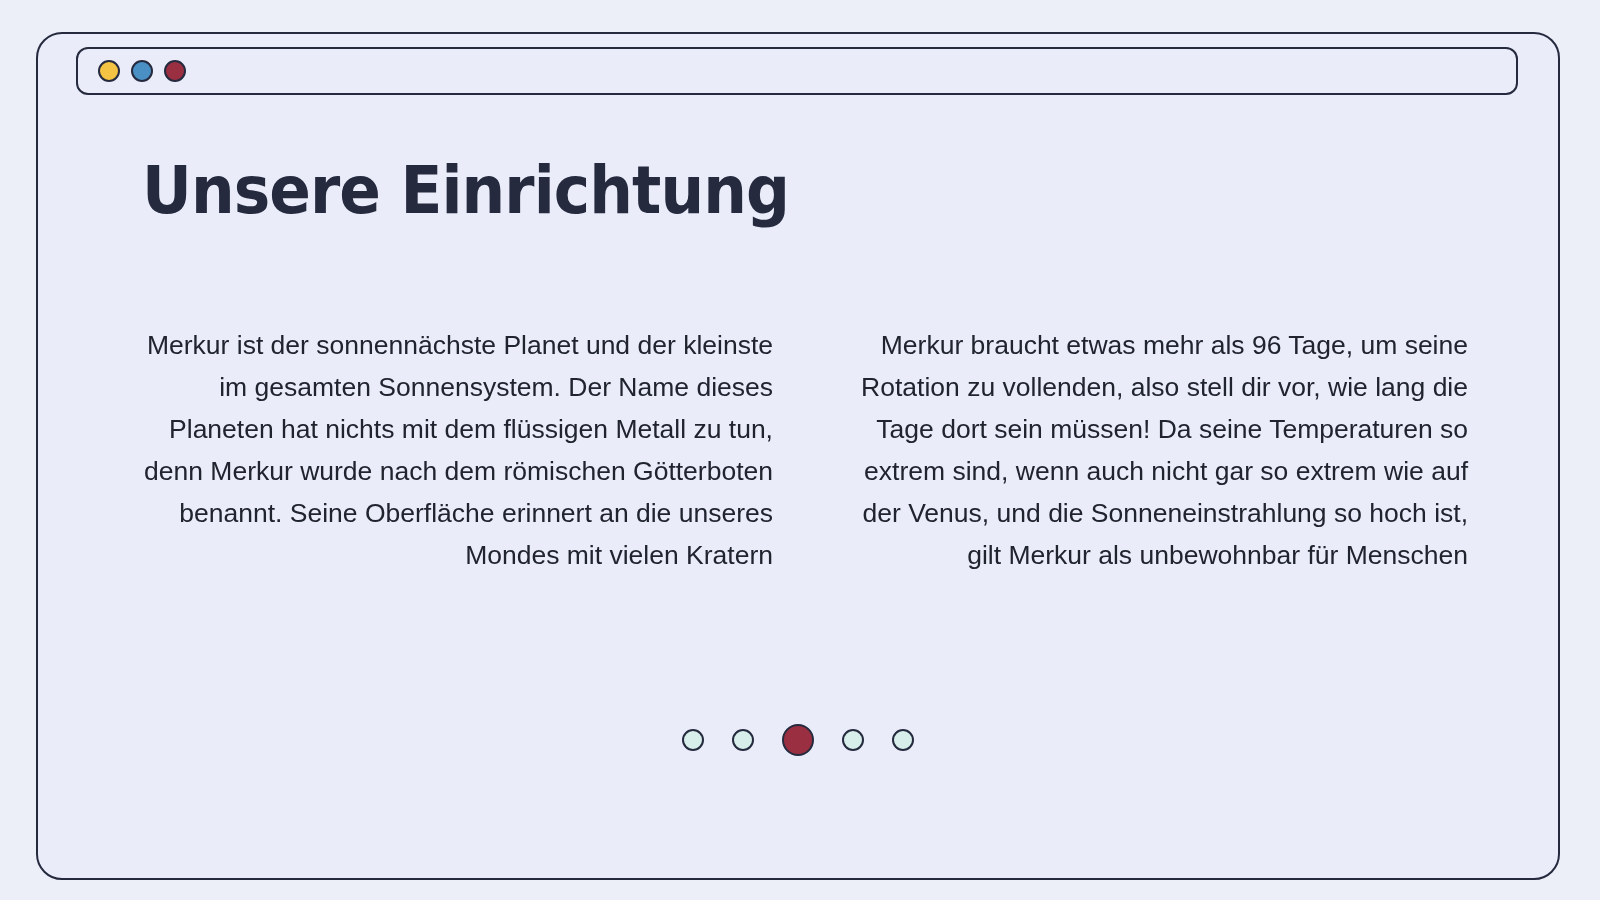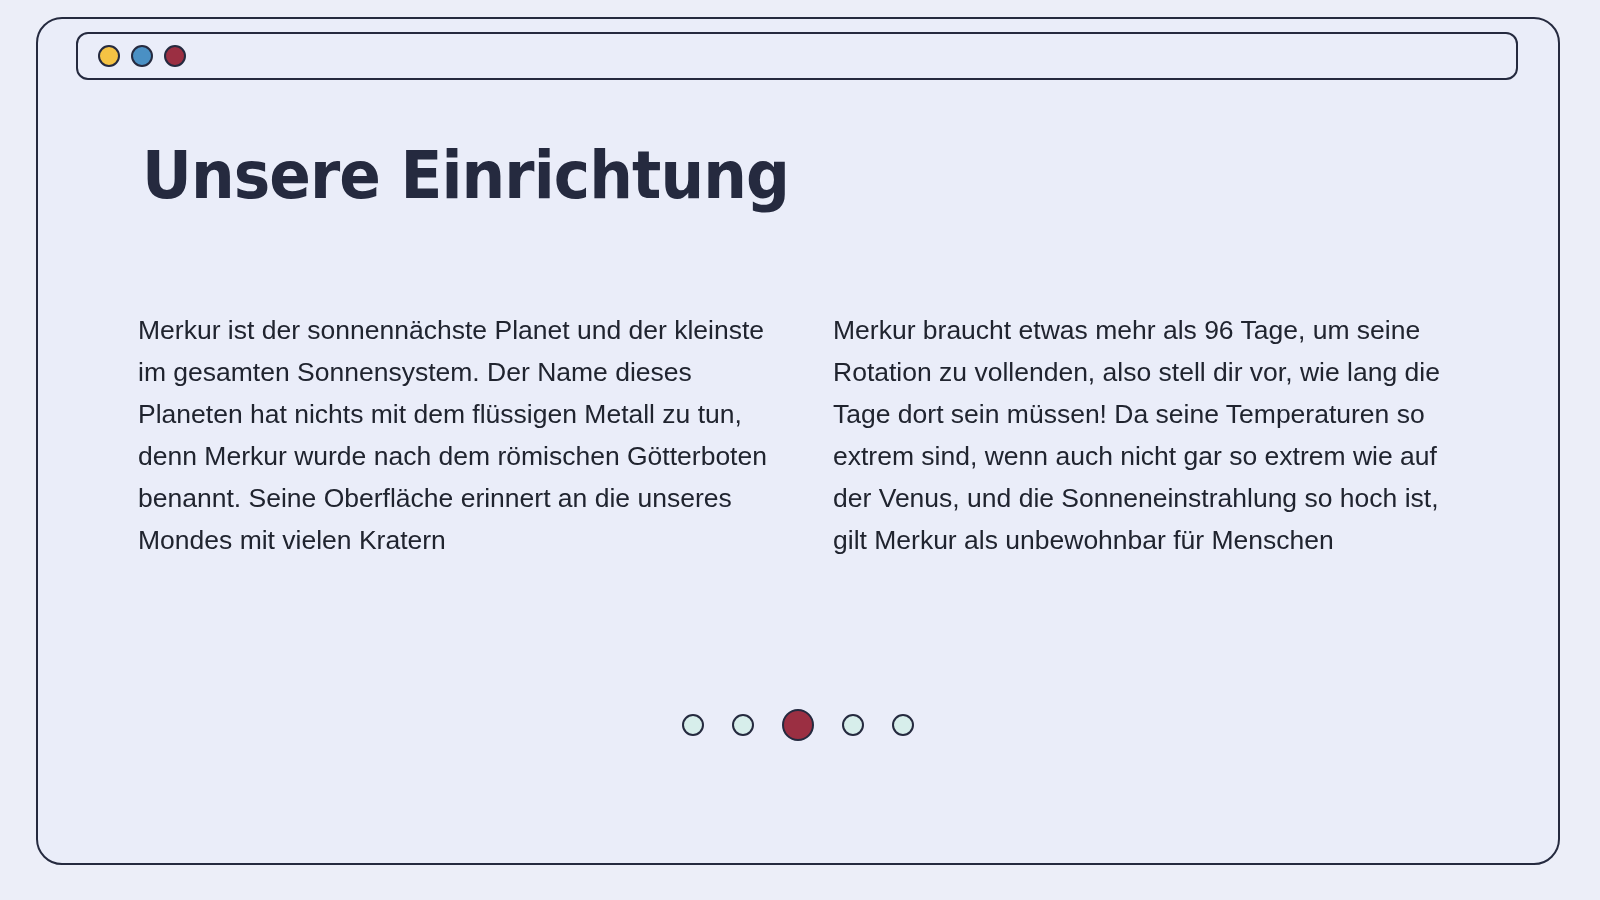--- a/index.html
+++ b/index.html
@@ -8,21 +8,21 @@
     width: 1600px;
     height: 900px;
     background: #eceef8;
     font-family: "Liberation Sans", sans-serif;
     overflow: hidden;
   }
 
   .window-frame {
     position: absolute;
     left: 36px;
-    top: 17px;
+    top: 32px;
     width: 1524px;
     height: 848px;
     box-sizing: border-box;
     border: 2.5px solid #252a3f;
     border-radius: 26px;
     background: #eaedf9;
   }
 
   .titlebar {
     position: absolute;
@@ -69,21 +69,21 @@
     position: absolute;
     left: 100px;
     top: 290px;
     width: 1330px;
     display: flex;
     gap: 60px;
   }
 
   .col {
     flex: 1 1 0;
-    text-align: left;
+    text-align: right;
     font-size: 26.5px;
     line-height: 42px;
     color: #20242f;
     font-family: "Liberation Sans", sans-serif;
   }
 
   .col p { margin: 0; }
 
   .dots-nav {
     position: absolute;

